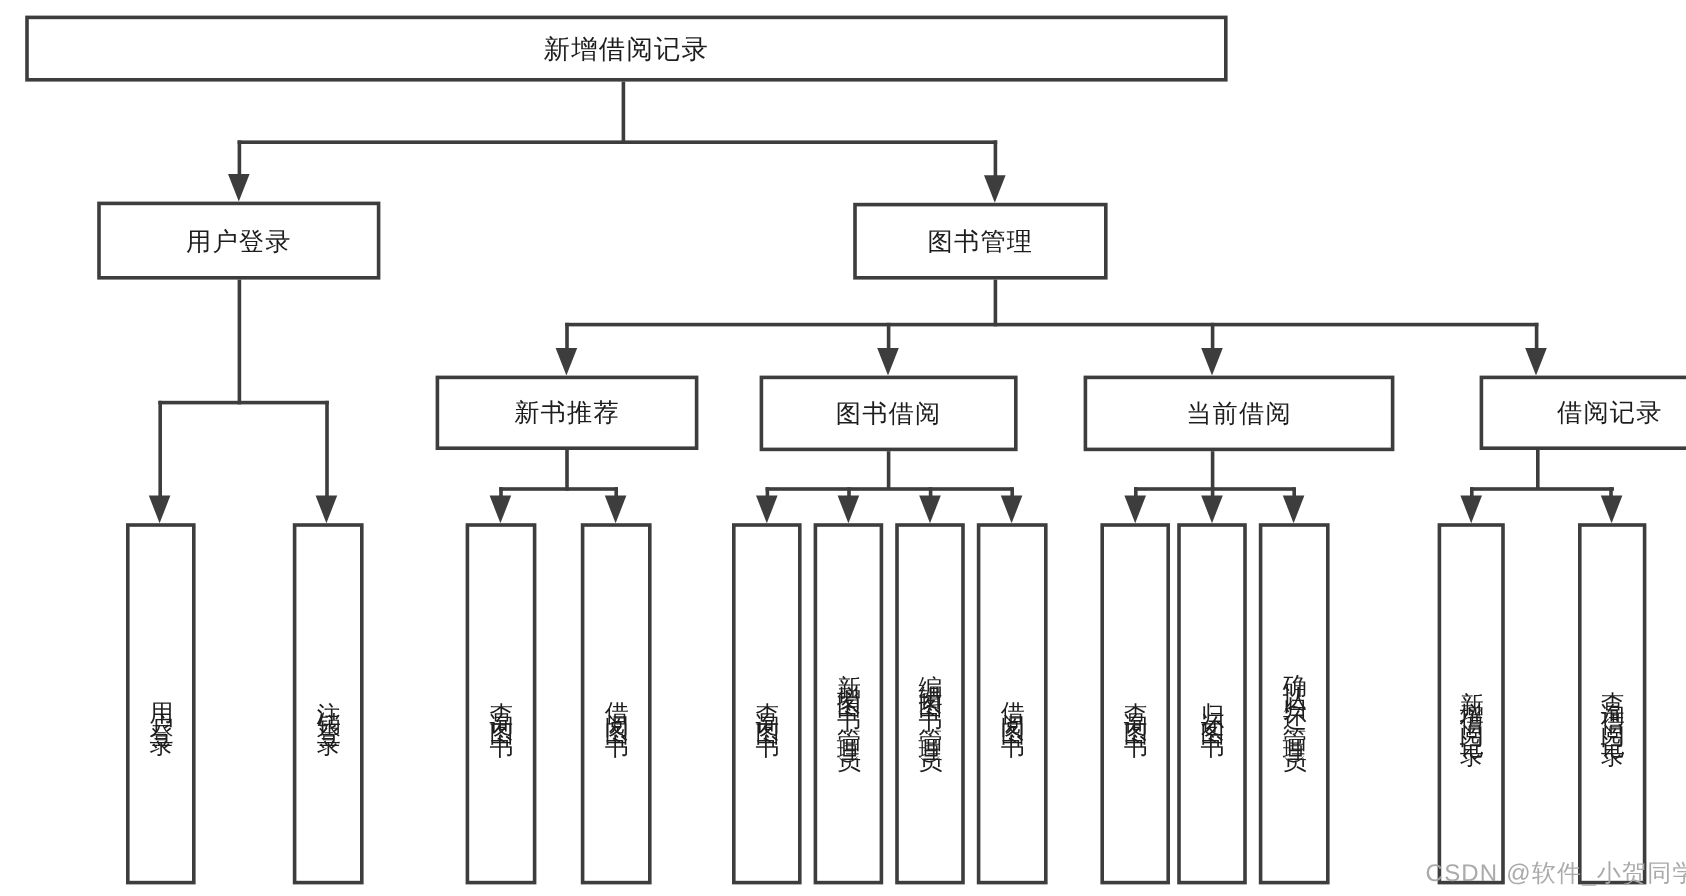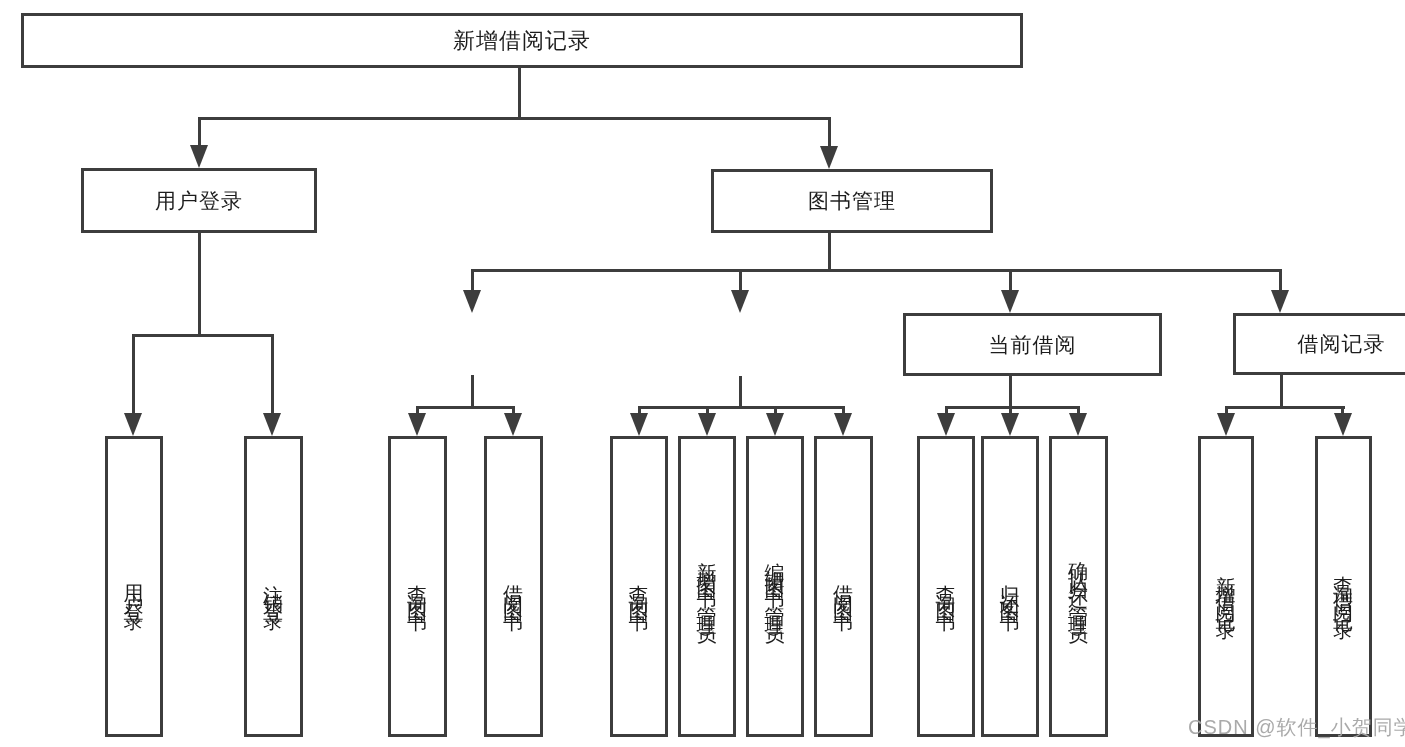--- a/index.html
+++ b/index.html
@@ -60,21 +60,21 @@
   <div class="vline" style="left:518px;top:68px;height:52px;"></div>
   <div class="hline" style="left:198px;top:117px;width:633px;"></div>
   <div class="vline" style="left:198px;top:117px;height:31px;"></div>
   <div class="vline" style="left:828px;top:117px;height:31px;"></div>
   <div class="arrow" style="left:190px;top:145px;"></div>
   <div class="arrow" style="left:820px;top:146px;"></div>
 
   <div class="node h-node" style="left:81px;top:168px;width:236px;height:65px;">
     <span>用户登录</span>
   </div>
-  <div class="node h-node" style="left:711px;top:169px;width:282px;height:64px;">
+  <div class="node h-node" style="left:711px;top:169px;width:212px;height:64px;">
     <span>图书管理</span>
   </div>
 
   <div class="vline" style="left:198px;top:233px;height:104px;"></div>
   <div class="hline" style="left:132px;top:334px;width:142px;"></div>
   <div class="vline" style="left:132px;top:334px;height:82px;"></div>
   <div class="vline" style="left:271px;top:334px;height:82px;"></div>
   <div class="arrow" style="left:124px;top:413px;"></div>
   <div class="arrow" style="left:263px;top:413px;"></div>
 
@@ -82,20 +82,26 @@
   <div class="hline" style="left:471px;top:269px;width:811px;"></div>
   <div class="vline" style="left:471px;top:269px;height:24px;"></div>
   <div class="vline" style="left:739px;top:269px;height:24px;"></div>
   <div class="vline" style="left:1009px;top:269px;height:24px;"></div>
   <div class="vline" style="left:1279px;top:269px;height:24px;"></div>
   <div class="arrow" style="left:463px;top:290px;"></div>
   <div class="arrow" style="left:731px;top:290px;"></div>
   <div class="arrow" style="left:1001px;top:290px;"></div>
   <div class="arrow" style="left:1271px;top:290px;"></div>
 
+  <div class="node h-node" style="left:363px;top:313px;width:219px;height:62px;">
+    <span>新书推荐</span>
+  </div>
+  <div class="node h-node" style="left:633px;top:313px;width:215px;height:63px;">
+    <span>图书借阅</span>
+  </div>
   <div class="node h-node" style="left:903px;top:313px;width:259px;height:63px;">
     <span>当前借阅</span>
   </div>
   <div class="node h-node" style="left:1233px;top:313px;width:217px;height:62px;">
     <span>借阅记录</span>
   </div>
 
   <div class="vline" style="left:471px;top:375px;height:34px;"></div>
   <div class="hline" style="left:416px;top:406px;width:99px;"></div>
   <div class="vline" style="left:416px;top:406px;height:10px;"></div>

